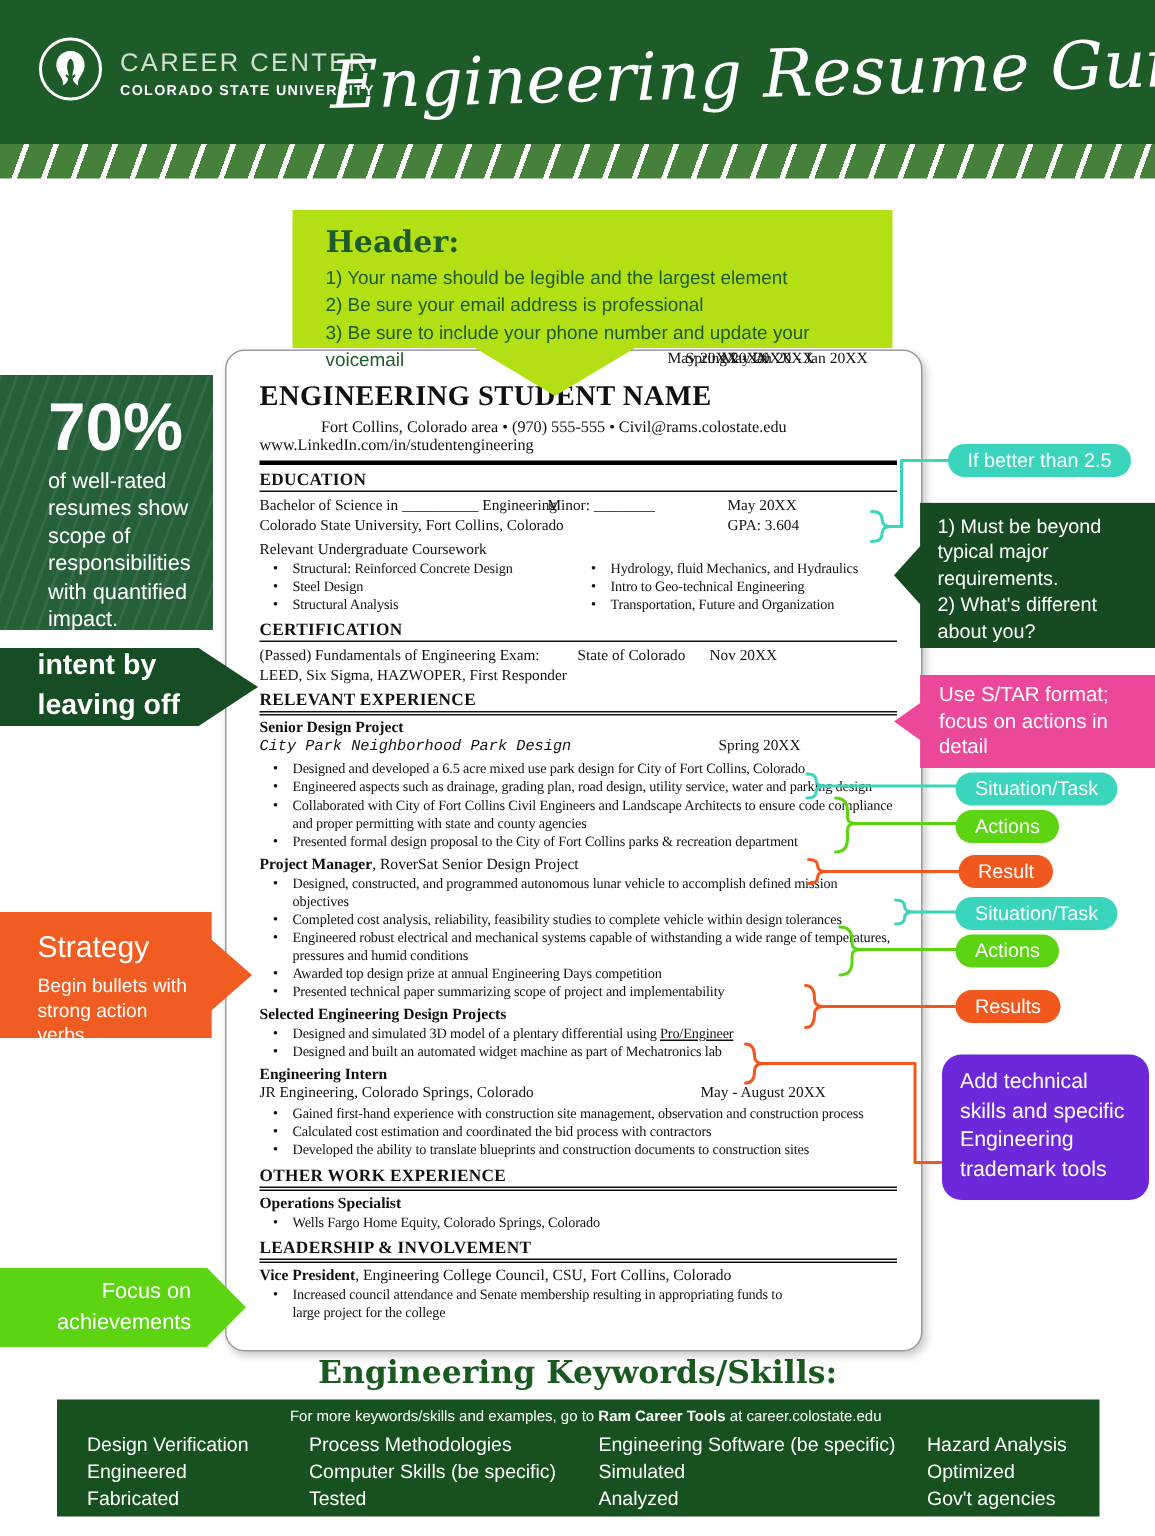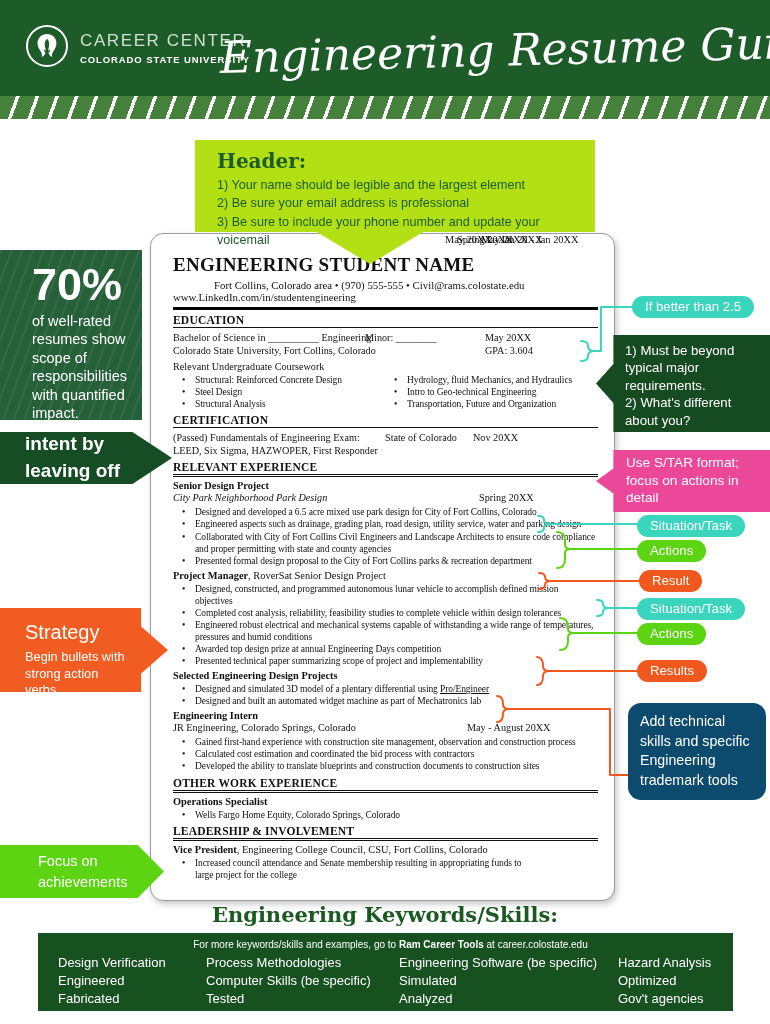--- a/index.html
+++ b/index.html
@@ -44,63 +44,63 @@
   .at306{left:306px} .at294{left:294px} .at330{left:330px}
   .r-label { font-size:10.2px; margin-top:4px; }
   ul.r-bullets { list-style:none; margin-top:2px; }
   ul.r-bullets li { position:relative; padding-left:22px; font-size:9.5px;
     letter-spacing:-0.1px; line-height:1.27; }
   ul.r-bullets li::before { content:"●"; position:absolute; left:9px; top:2px; font-size:5.5px; }
   .course-cols { display:flex; }
   .course-cols .col-l { width:212px; }
   .r-job { font-size:10.4px; font-weight:bold; margin-top:3px; }
   .r-job .rest, .r-row .it { font-weight:normal; }
-  .it { font-style:italic; }
+  .it { font-style:italic;font-family:Liberation Mono, monospace; }
   .u { text-decoration:underline; }
 
   
   .stat-box { position:absolute; left:0; top:250px; width:142px; height:170px; background:#256038;
     background-image:repeating-linear-gradient(110deg, rgba(255,255,255,.07) 0 2px, rgba(255,255,255,0) 2px 10px);
     color:#fff; padding:10px 8px 0 32px; z-index:3; }
   .stat-box .big { font-size:45px; font-weight:bold; line-height:1.1; }
   .stat-box .txt { font-size:14.5px; line-height:1.28; margin-top:2px; }
   .intent-box { position:absolute; left:0; top:432px; width:172px; height:52px; background:#174d24;
     clip-path:polygon(0 0, 77% 0, 100% 50%, 77% 100%, 0 100%);
     color:#fff; font-weight:bold; font-size:19px; line-height:1.4;
     display:flex; align-items:center; padding-left:25px; padding-right:48px; z-index:3; }
   .strategy-box { position:absolute; left:0; top:608px; width:168px; height:84px; background:#f15c22;
     clip-path:polygon(0 0, 84% 0, 84% 22%, 100% 50%, 84% 78%, 84% 100%, 0 100%);
     color:#fff; padding:13px 40px 0 25px; z-index:3; }
   .strategy-box .ttl { font-size:20px; margin-bottom:5px; }
   .strategy-box .txt { font-size:12.8px; line-height:1.3; }
   .focus-box { position:absolute; left:0; top:845px; width:164px; height:53px; background:#5cd411;
     clip-path:polygon(0 0, 84% 0, 100% 50%, 84% 100%, 0 100%);
     color:#fff; font-size:14.5px; line-height:1.4;
-    display:flex; align-items:center; padding-left:38px; padding-right:40px; z-index:3; }
+    display:flex; align-items:center; padding-left:38px; padding-right:40px; z-index:3;text-align:right; }
 
   
   .pill { position:absolute; color:#fff; font-size:13.2px; border-radius:13px;
     padding:3px 13px 4px; white-space:nowrap; z-index:5; }
   .pill.teal { background:#3bd4bd; }
   .pill.green { background:#5cd411; }
   .pill.orange { background:#f1581d; }
   .gpa-pill { left:632px; top:296px; }
   .sit1 { left:637px; top:515px; }
   .act1 { left:637px; top:540px; }
   .res1 { left:639px; top:570px; }
   .sit2 { left:637px; top:598px; }
   .act2 { left:637px; top:623px; }
   .res2 { left:637px; top:660px; }
   .major-box { position:absolute; left:596px; top:335px; width:174px; height:97px; background:#164a20;
     clip-path:polygon(10% 0, 100% 0, 100% 100%, 10% 100%, 10% 70%, 0 50%, 10% 30%);
     color:#fff; font-size:13.2px; line-height:1.32; padding:7px 6px 0 29px; z-index:3; }
   .star-box { position:absolute; left:596px; top:450px; width:174px; height:62px; background:#ec4899;
     clip-path:polygon(10% 0, 100% 0, 100% 100%, 10% 100%, 10% 70%, 0 50%, 10% 30%);
     color:#fff; font-size:13.6px; line-height:1.3; padding:4px 4px 0 30px; z-index:3; }
-  .tech-box { position:absolute; left:628px; top:703px; width:138px; background:#0c4a6e;
+  .tech-box { position:absolute; left:628px; top:703px; width:138px; background:#6d28d9;
     border-radius:13px; color:#fff; font-size:14.2px; line-height:1.38; padding:9px 10px 10px 12px; z-index:5; }
 
   
   .overlay { position:absolute; left:0; top:0; width:770px; height:1024px; z-index:4; pointer-events:none; }
   .overlay path { fill:none; stroke-width:2; stroke-linejoin:round; stroke-linecap:round; }
   .overlay .teal { stroke:#3bd4bd; }
   .overlay .green { stroke:#5cd411; }
   .overlay .orange { stroke:#f1581d; }
 
   

